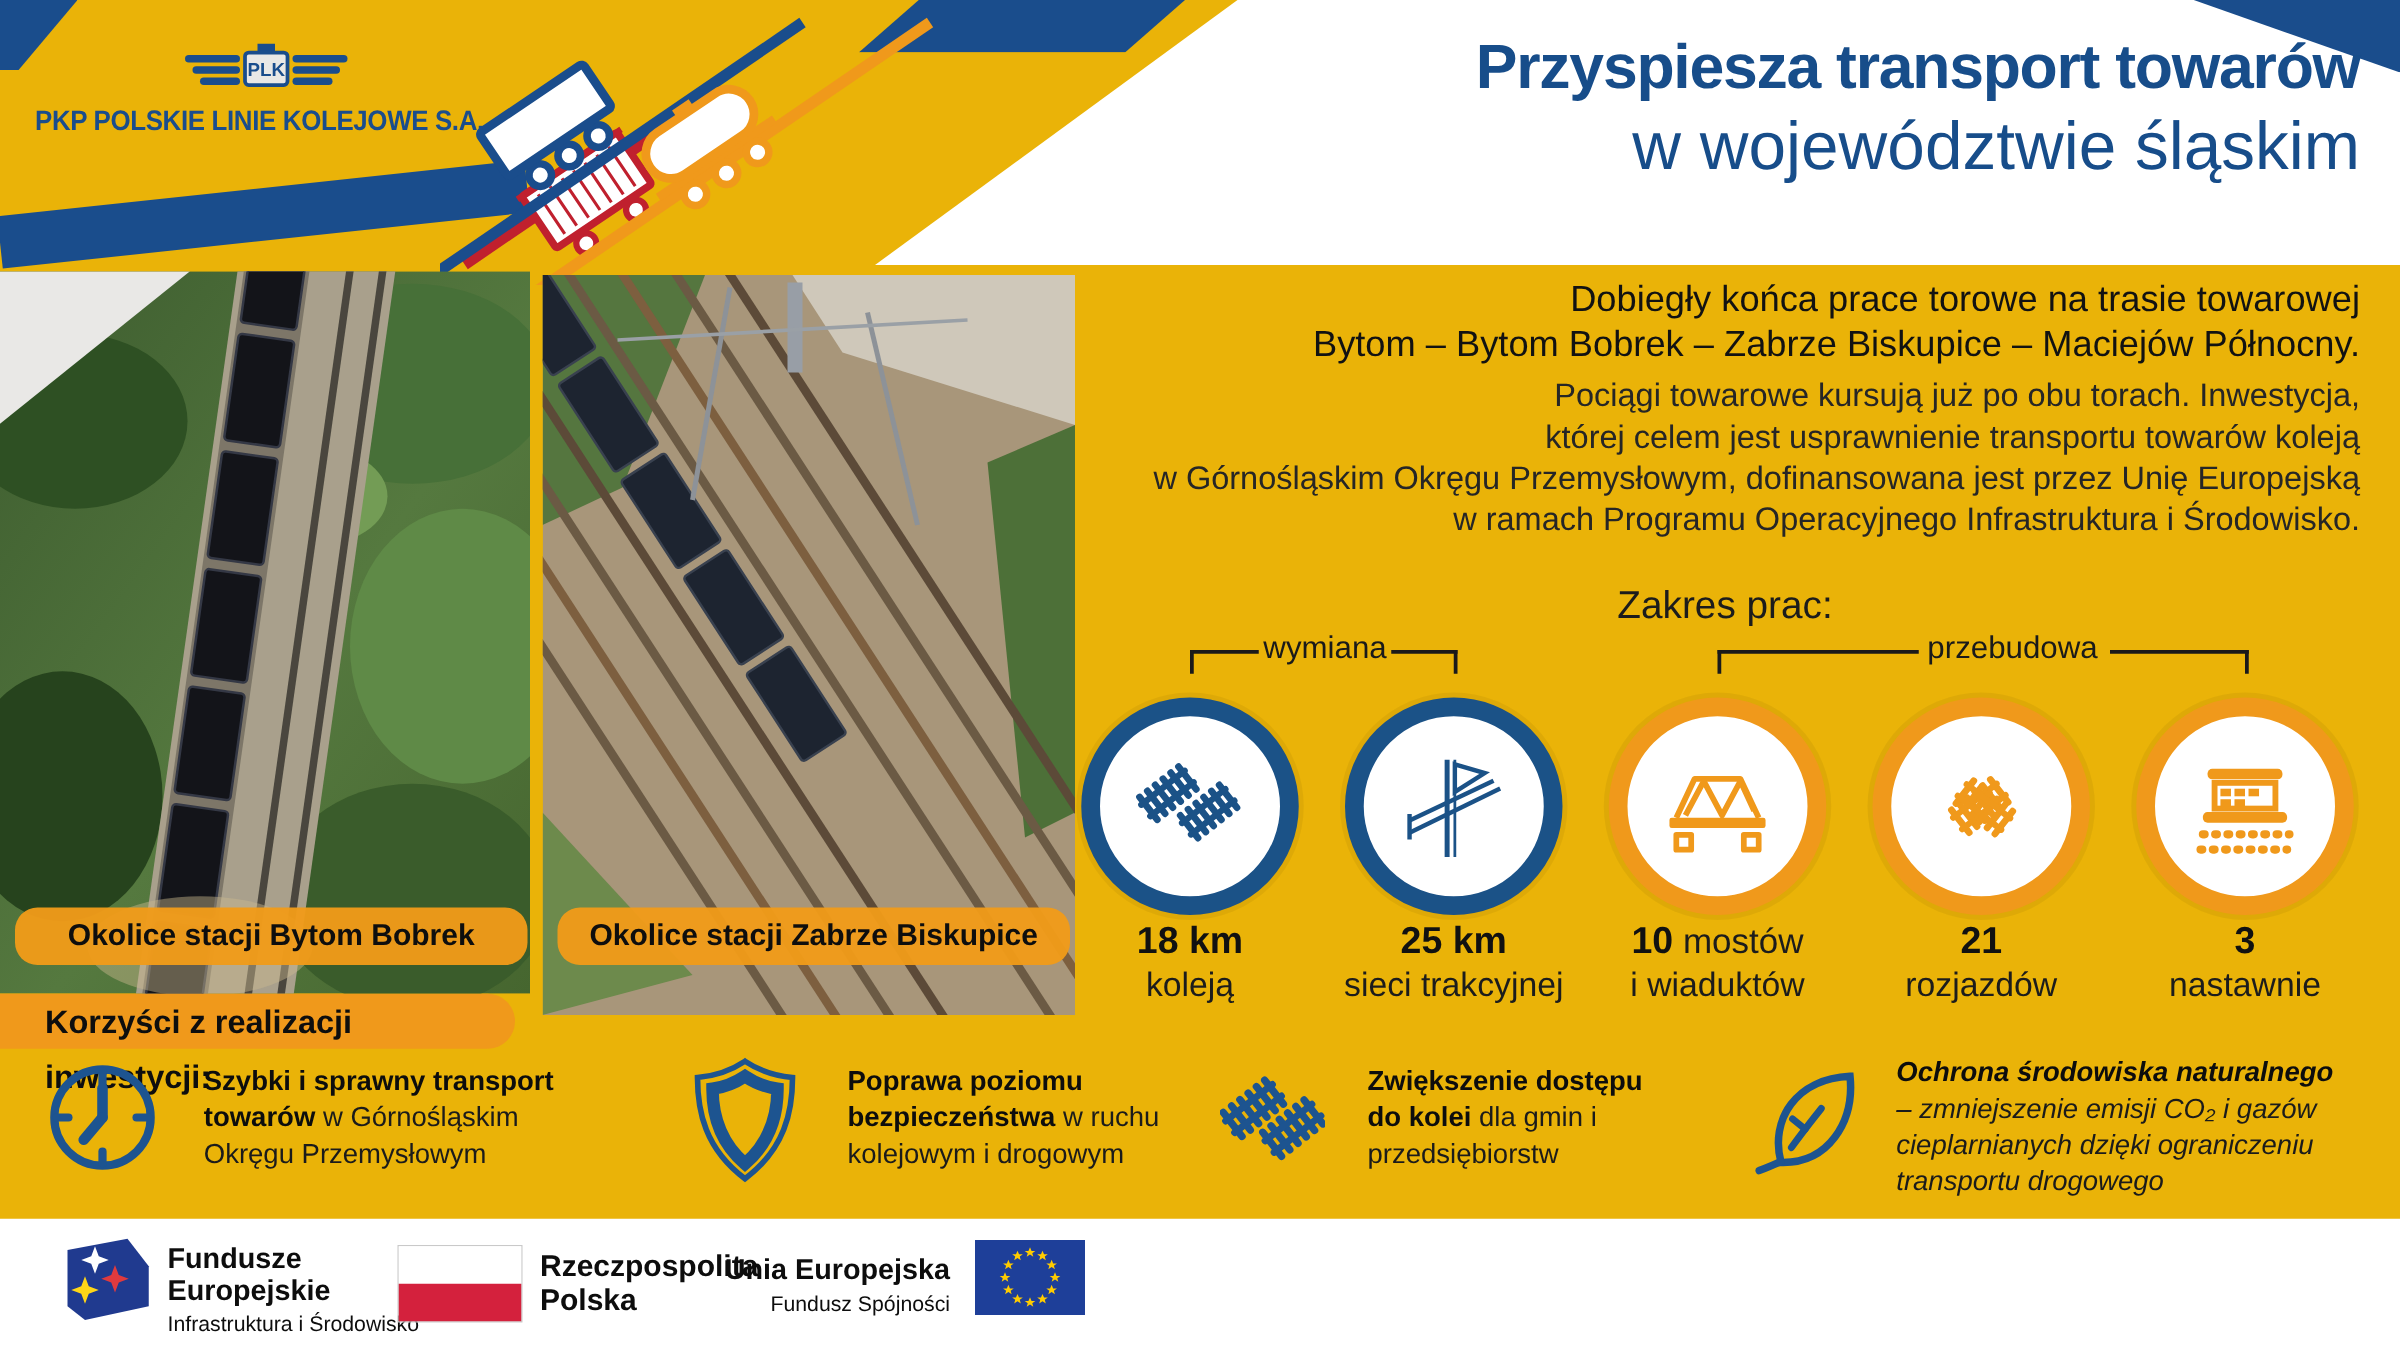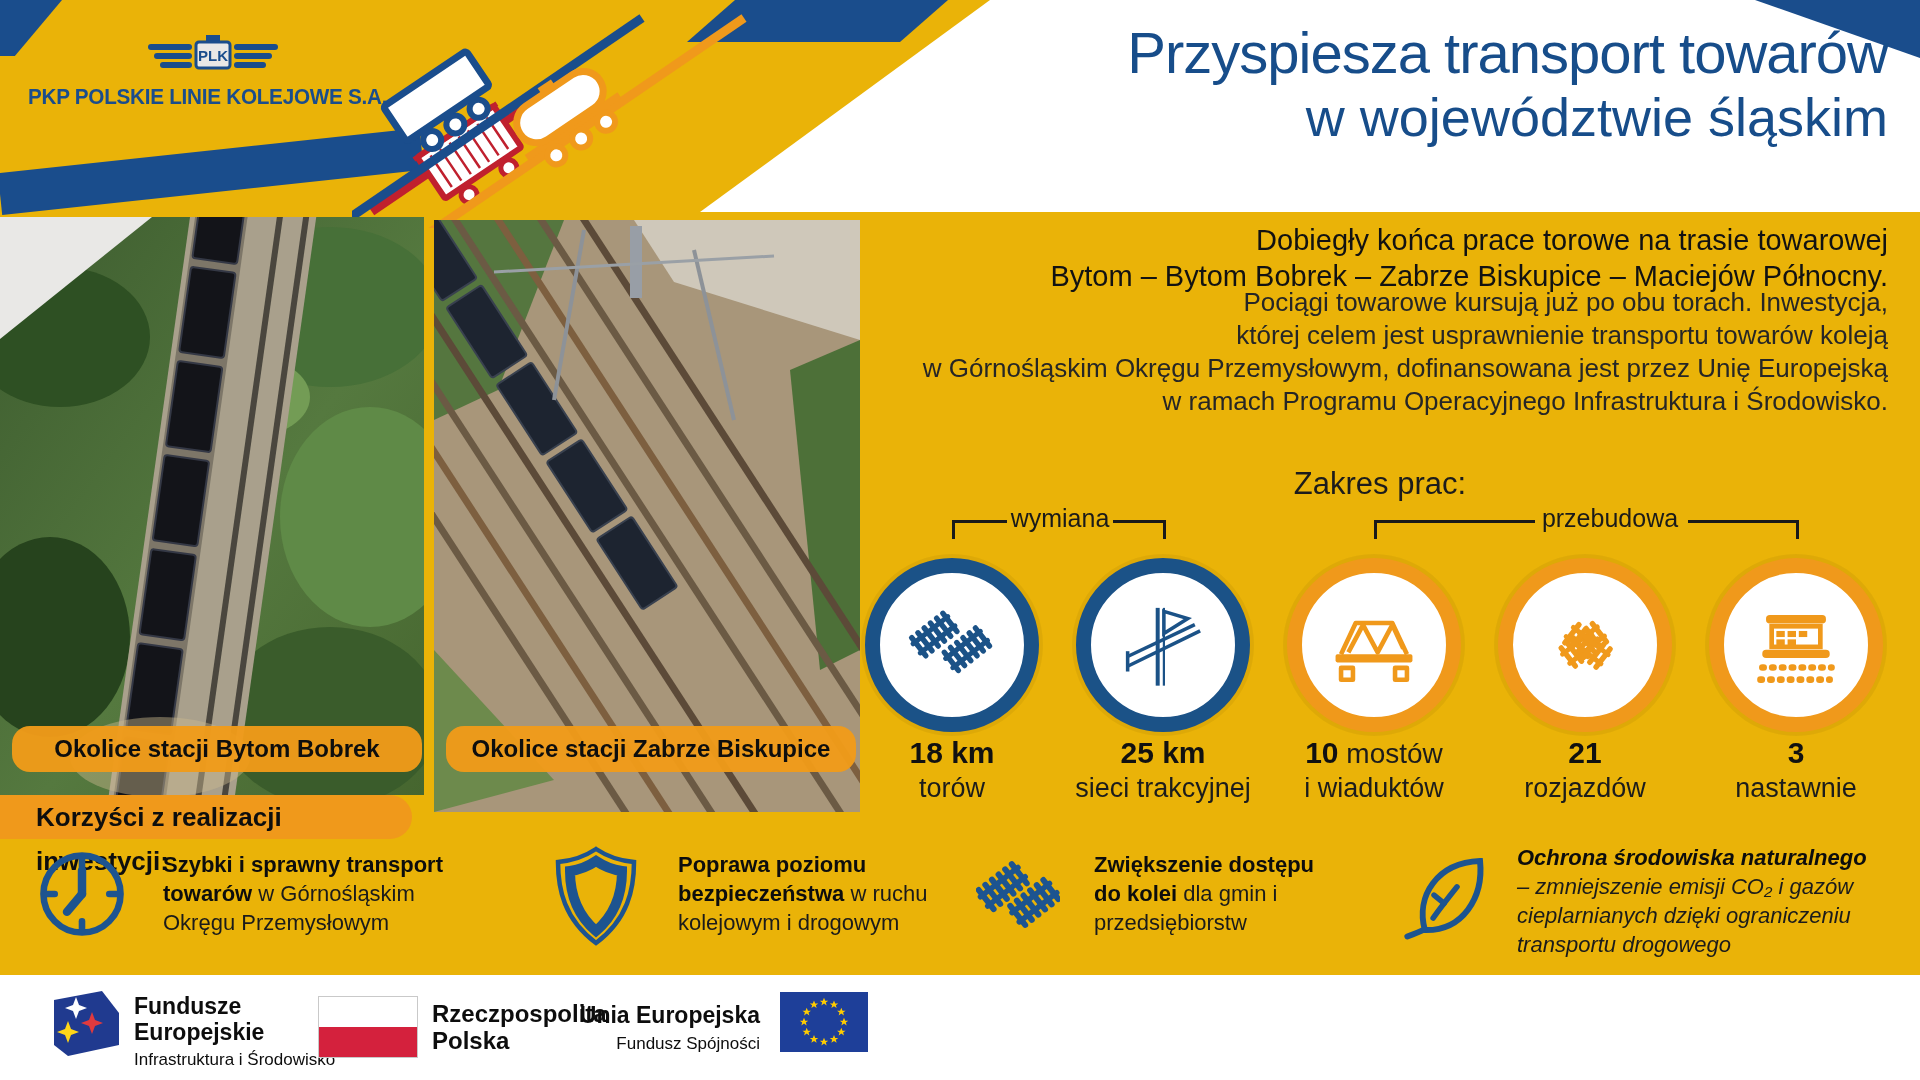--- a/index.html
+++ b/index.html
@@ -8,32 +8,32 @@
   .abs{position:absolute;}
   .shape{position:absolute;background:#1a4d8c;}
   
   #title-bg{left:0;top:0;width:1920px;height:212px;background:#fff;
             clip-path:polygon(990px 0,1920px 0,1920px 100%,700px 100%);}
   #corner-tl{left:0;top:0;width:62px;height:56px;clip-path:polygon(0 0,100% 0,24% 100%,0 100%);}
   #band-top{left:687px;top:0;width:261px;height:42px;clip-path:polygon(48px 0,100% 0,213px 100%,0 100%);}
   #corner-tr{left:1755px;top:0;width:165px;height:58px;clip-path:polygon(0 0,100% 0,100% 100%);}
   #band-left{left:0;top:173px;width:424px;height:42px;transform:rotate(-6.1deg);transform-origin:0 50%;}
   #title-block{right:32px;top:20px;text-align:right;}
-  #title-line1{font-size:58px;font-weight:normal;color:#174d8a;letter-spacing:-1px;line-height:66px;}
+  #title-line1{font-size:50px;font-weight:bold;color:#174d8a;letter-spacing:-1px;line-height:66px;}
   #title-line2{font-size:54px;font-weight:300;color:#174d8a;line-height:62px;}
   #logo-text{left:28px;top:84px;font-size:22.5px;font-weight:bold;color:#1a4d8c;
              transform:scaleX(.92);transform-origin:0 0;letter-spacing:-.3px;white-space:nowrap;}
   
   .photo{position:absolute;overflow:hidden;}
   .caption{position:absolute;height:46px;background:rgba(240,155,25,.96);border-radius:18px;
            text-align:center;line-height:46px;font-size:24px;font-weight:bold;color:#0e0e0e;}
   
   #intro-heading{right:32px;top:222px;width:1010px;text-align:right;font-size:29px;font-weight:normal;
                  line-height:36px;color:#121212;}
-  #intro-body{right:32px;top:286px;width:1100px;text-align:right;font-size:26px;line-height:33px;color:#262626;}
+  #intro-body{right:32px;top:300px;width:1100px;text-align:right;font-size:26px;line-height:33px;color:#262626;}
   
   #scope-title{left:1080px;top:466px;width:600px;text-align:center;font-size:31px;color:#1c1c1c;}
   .brk{position:absolute;border-top:3px solid #1a1a1a;height:16px;}
   .brk-l{border-left:3px solid #1a1a1a;}
   .brk-r{border-right:3px solid #1a1a1a;}
   .brk-label{position:absolute;text-align:center;font-size:25px;color:#1a1a1a;top:504px;}
   .circle{position:absolute;top:558px;width:144px;height:144px;background:#fff;border-radius:50%;
           box-shadow:0 0 0 4px rgba(0,0,0,.05);display:flex;align-items:center;justify-content:center;}
   .circle.blue{border:15px solid #1b5287;}
   .circle.orange{border:15px solid #f0991b;}
@@ -304,21 +304,21 @@
         </g>
         <rect x="14" y="55" width="72" height="9" rx="4" fill="#f0991b"></rect>
         <line x1="14" y1="74" x2="88" y2="74" stroke="#f0991b" stroke-width="7" stroke-linecap="round" stroke-dasharray="1.5 9"></line>
         <line x1="12" y1="87" x2="86" y2="87" stroke="#f0991b" stroke-width="7" stroke-linecap="round" stroke-dasharray="1.5 9"></line>
       </g>
     </svg>
   </div>
 
   <div class="stat" style="left:832px;">
     <div class="stat-line1"><span>18 km</span><span class="rest"></span></div>
-    <div class="stat-line2">torów</div>
+    <div class="stat-line2">koleją</div>
   </div>
   <div class="stat" style="left:1043px;">
     <div class="stat-line1"><span>25 km</span><span class="rest"></span></div>
     <div class="stat-line2">sieci trakcyjnej</div>
   </div>
   <div class="stat" style="left:1254px;">
     <div class="stat-line1"><span>10</span><span class="rest"> mostów</span></div>
     <div class="stat-line2">i wiaduktów</div>
   </div>
   <div class="stat" style="left:1465px;">

